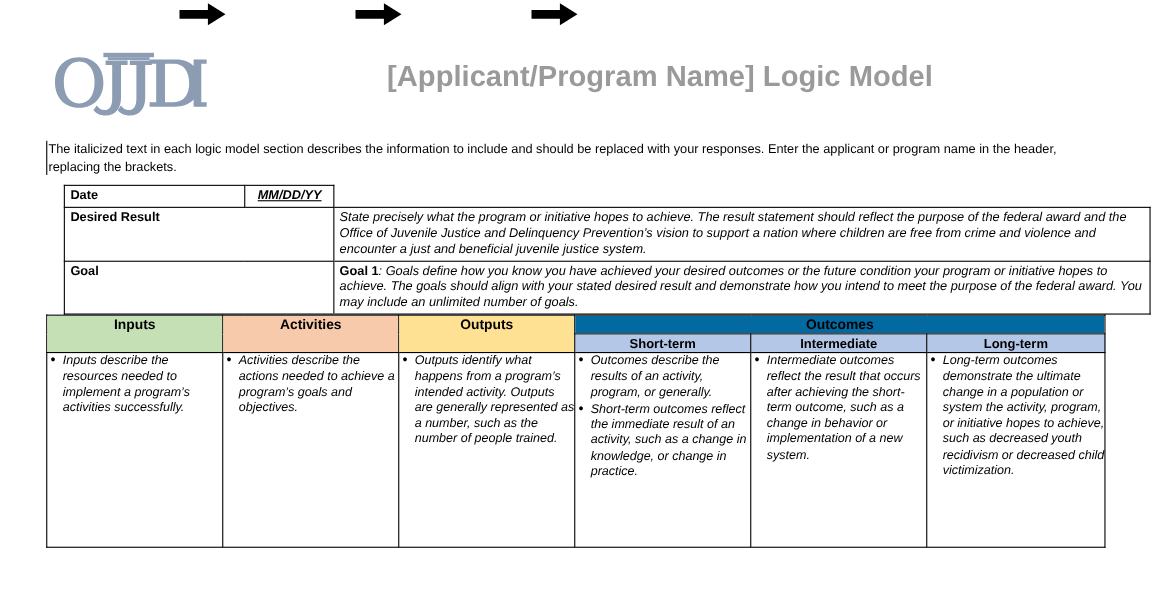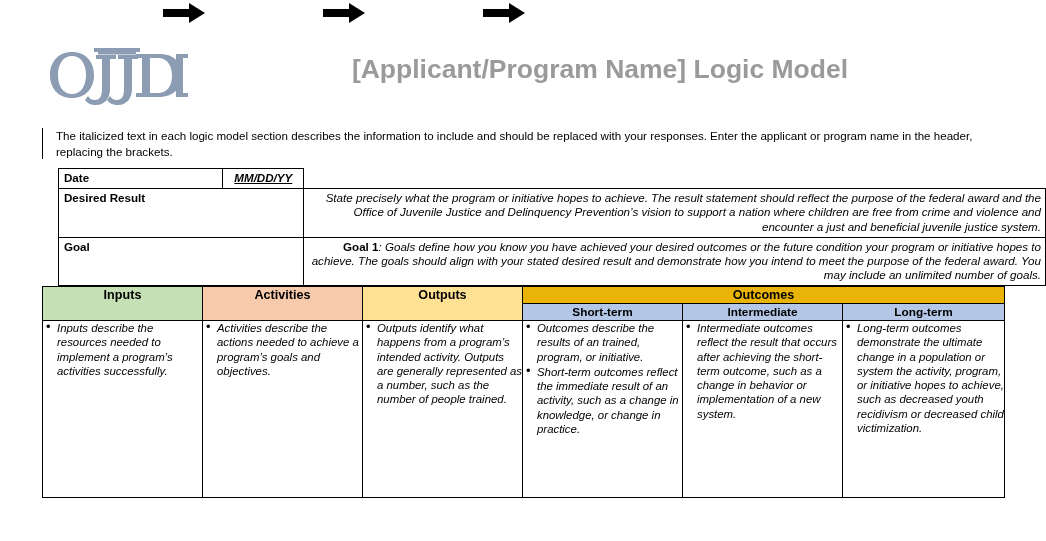--- a/index.html
+++ b/index.html
@@ -47,21 +47,21 @@
   
   #intro {
     position: absolute;
     left: 42px;
     top: 128px;
     width: 962px;
     font-size: 11.6px;
     line-height: 15.5px;
     color: #000;
     border-left: 1px solid #000;
-    padding-left: 13px;
+    padding-left: 1px;
   }
 
   
   #info-table {
     position: absolute;
     left: 42px;
     top: 168px;
     border-collapse: collapse;
     font-size: 11.6px;
     table-layout: fixed;
@@ -80,21 +80,20 @@
   .date-val {
     font-style: italic;
     font-weight: bold;
     width: 72px;
     text-align: center;
     text-decoration: underline;
   }
   .body-cell {
     font-style: italic;
     width: 790px;
-    text-align: right;
   }
   .goal-lead {
     font-style: normal;
     font-weight: bold;
   }
   .no-border-right { border-right: none !important; }
   .spacer-cell {
     border: none !important;
     width: 790px;
   }
@@ -118,21 +117,21 @@
     text-align: center;
     font-weight: bold;
     font-size: 12.6px;
     height: 16px;
     line-height: 16px;
     position: relative;
   }
   .hdr-green  { background: #c5e0b4; }
   .hdr-peach  { background: #f7caac; }
   .hdr-yellow { background: #ffe194; margin-left: 24px; }
-  .hdr-blue   { background: #eab308; }
+  .hdr-blue   { background: #0369a1; }
 
   .sub-hdr {
     text-align: center;
     font-weight: bold;
     font-size: 11.8px;
     background: #b4c7e7;
     height: 16px;
     line-height: 16px;
   }
 
@@ -255,21 +254,21 @@
             <li>Activities describe the actions needed to achieve a program’s goals and objectives.</li>
           </ul>
     </td>
     <td class="content-cell">
       <ul>
             <li>Outputs identify what happens from a program’s intended activity. Outputs are generally represented as a number, such as the number of people trained.</li>
           </ul>
     </td>
     <td class="content-cell">
       <ul>
-            <li>Outcomes describe the results of an trained, program, or initiative.</li>
+            <li>Outcomes describe the results of an activity, program, or generally.</li>
             <li>Short-term outcomes reflect the immediate result of an activity, such as a change in knowledge, or change in practice.</li>
           </ul>
     </td>
     <td class="content-cell">
       <ul>
             <li>Intermediate outcomes reflect the result that occurs after achieving the short-term outcome, such as a change in behavior or implementation of a new system.</li>
           </ul>
     </td>
     <td class="content-cell">
       <ul>

